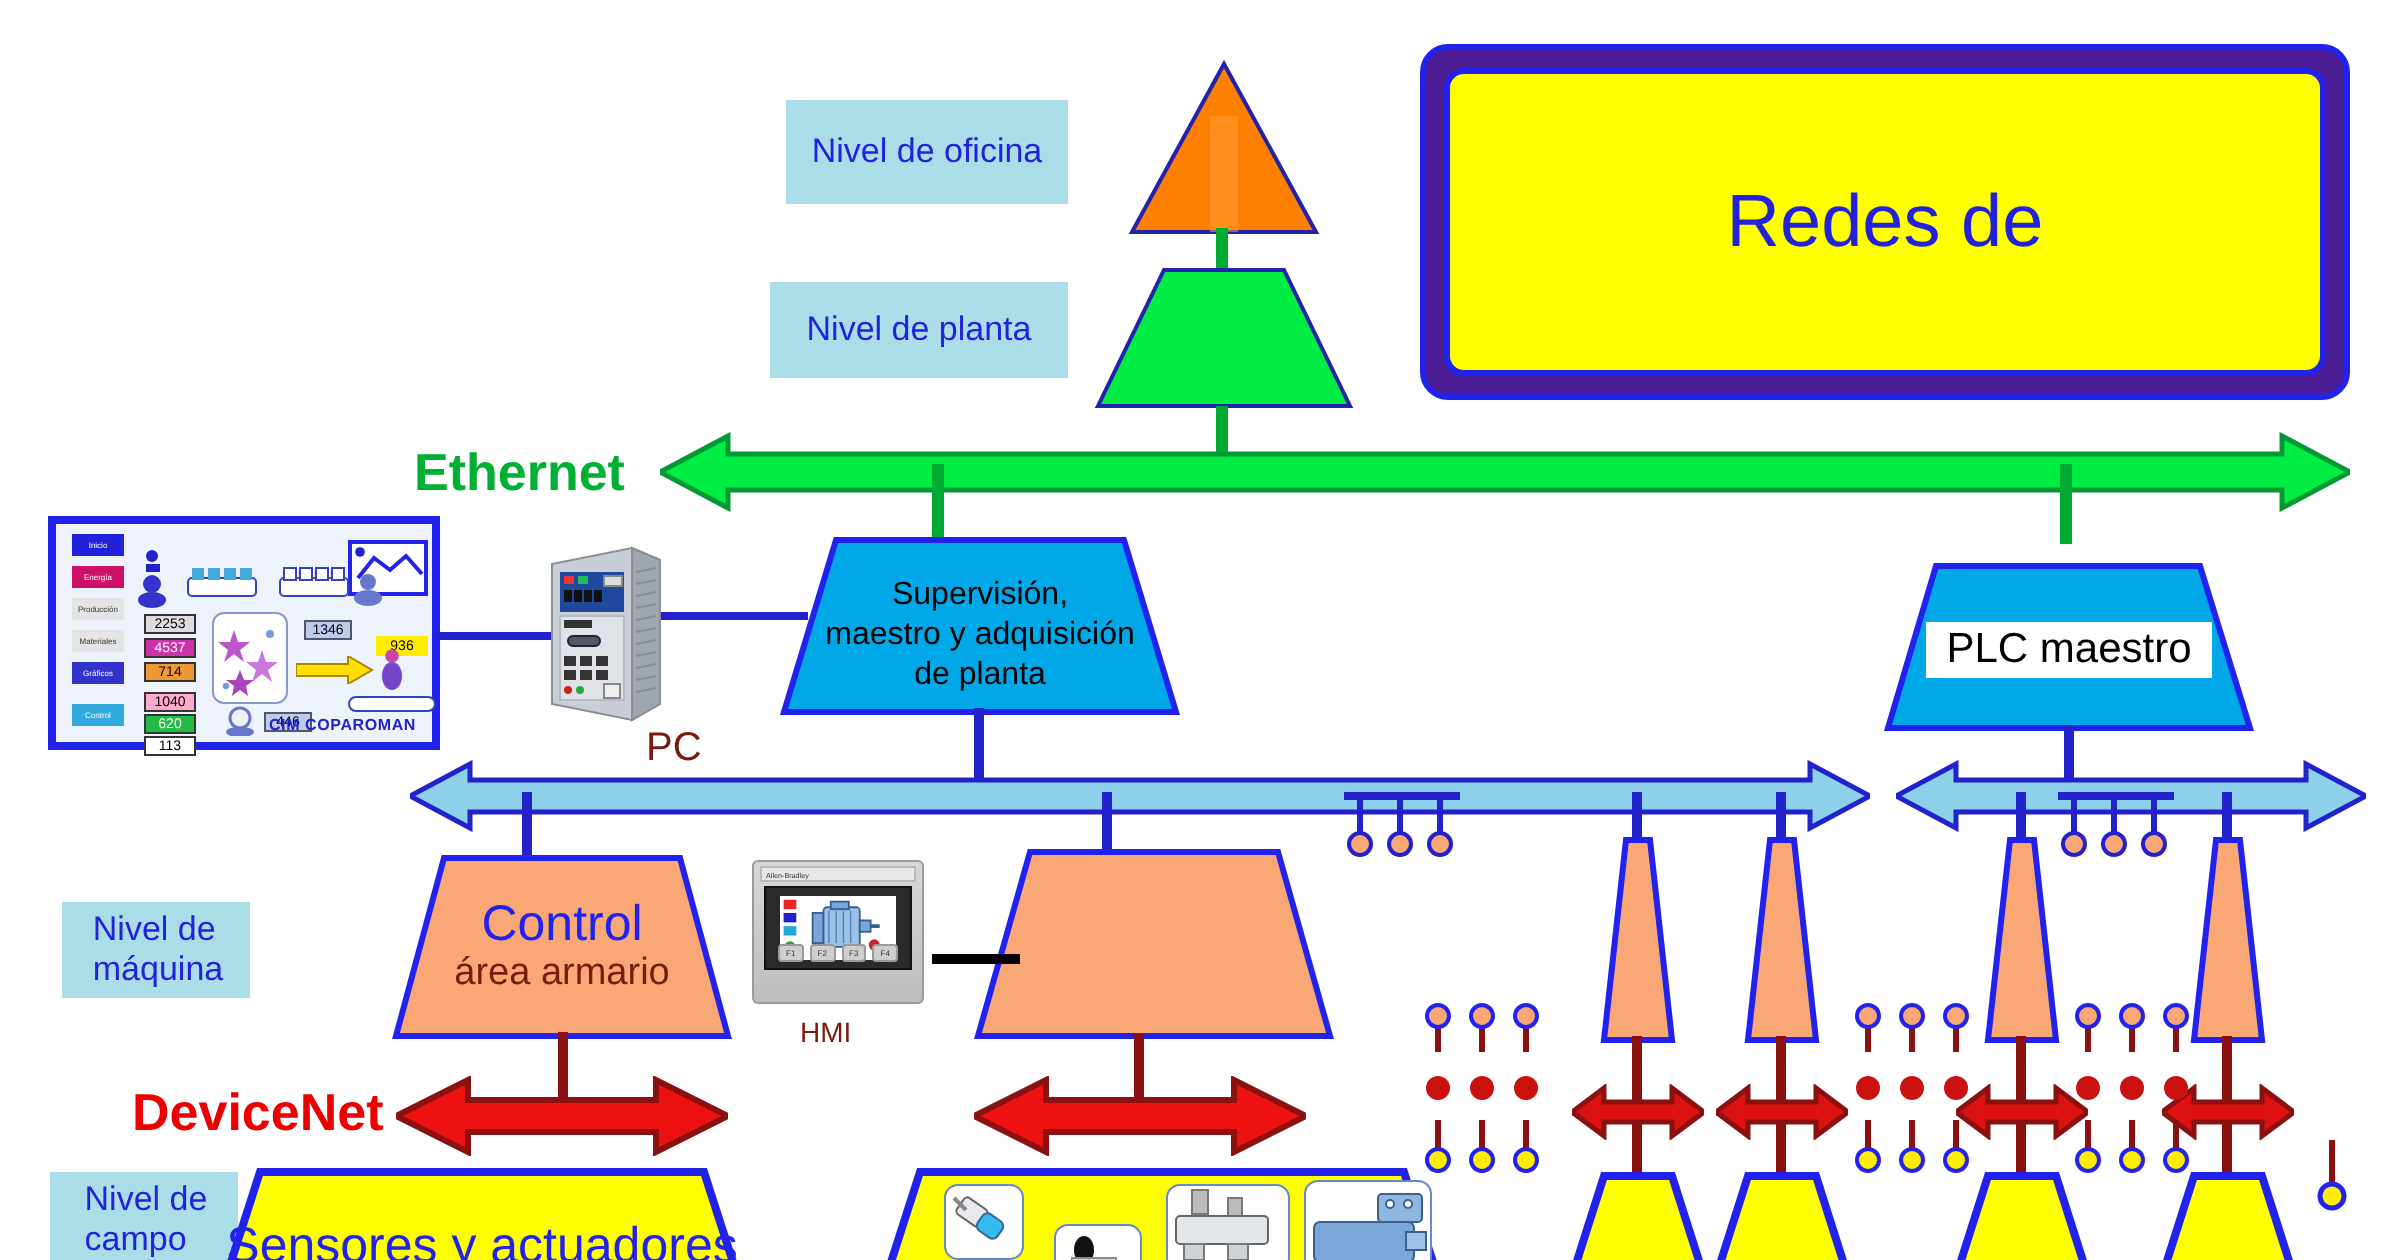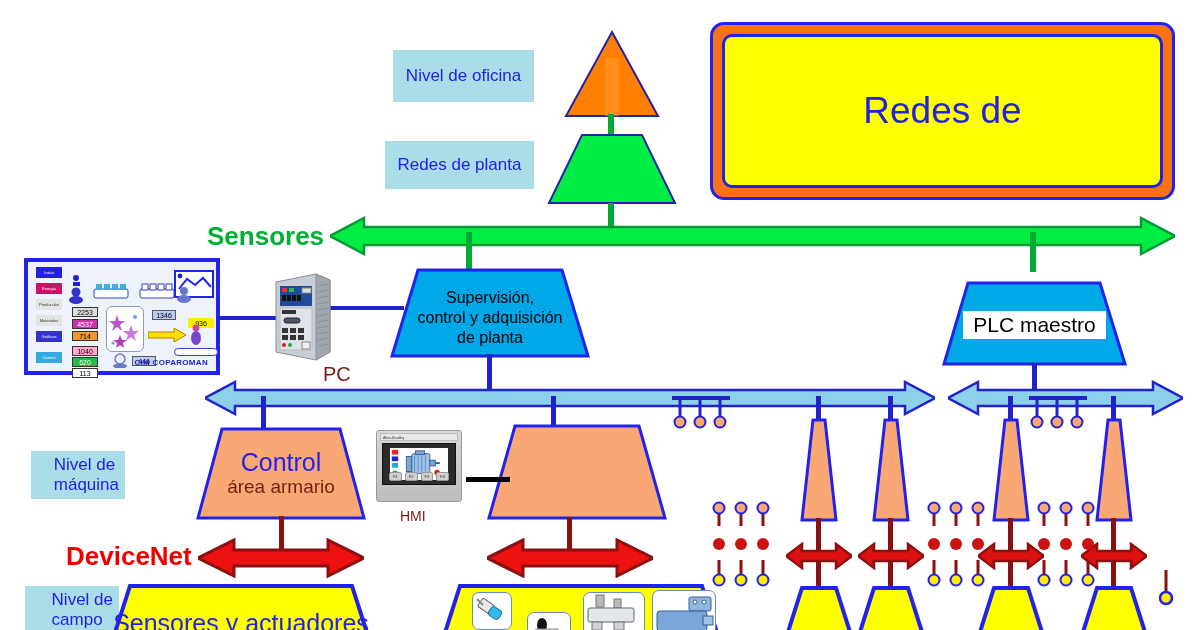--- a/index.html
+++ b/index.html
@@ -19,25 +19,25 @@
 
   
   .level-tag {
     background: #aadde8;
     color: #2222dd;
     font-size: 17px;
     display: flex; align-items: center; justify-content: center;
     text-align: center; line-height: 1.15;
     padding: 2px 6px;
   }
-  .level-tag.left { justify-content: flex-end; text-align: left; }
+  .level-tag.left { justify-content: center; text-align: left; }
 
   
   .title-outer {
-    background: #f97316;
+    background: #4c1d95;
     border: 3px solid #2222ee;
     border-radius: 14px;
     padding: 9px;
   }
   .title-inner {
     width: 100%; height: 100%;
     background: #ffff00;
     border: 3px solid #2222ee;
     border-radius: 10px;
     display: flex; align-items: center; justify-content: center;
@@ -182,21 +182,21 @@
         <div>Redes de</div>
       </div>
     </div>
   </div>
 
   <div class="level-tag abs" style="left:381px; top:50px; width:141px; height:52px;margin-left:12px;">
     <span>Nivel de oficina</span>
   </div>
 
   <div class="level-tag abs" style="left:385px; top:141px; width:149px; height:48px;">
-    <span>Redes de planta</span>
+    <span>Nivel de planta</span>
   </div>
 
 
   <div class="level-tag left abs" style="left:31px; top:451px; width:94px; height:48px; padding-left:8px;">
     <div>
       <div>Nivel de</div>
       <div>máquina</div>
     </div>
   </div>
 
@@ -218,39 +218,39 @@
 
   <div class="shape" style="left:547px; top:133px; width:130px; height:72px;">
     <svg width="130" height="72" viewBox="0 0 130 72">
       <polygon points="35,2 95,2 128,70 2,70" fill="#00ee44" stroke="#2222aa" stroke-width="2"></polygon>
     </svg>
   </div>
 
   <div class="line-v" style="left:608px; top:203px; width:6px; height:26px; background:#00aa33;"></div>
 
   <div class="bus-label ethernet abs" style="left:207px; top:221px;">
-    <span>Sensores</span>
+    <span>Ethernet</span>
   </div>
   <div class="netbar" style="left:330px; top:216px;">
     <svg width="845" height="40" viewBox="0 0 845 40">
       <polygon points="0,20 34,2 34,11 811,11 811,2 845,20 811,38 811,29 34,29 34,38" fill="#00ee44" stroke="#009933" stroke-width="2.5"></polygon>
     </svg>
   </div>
 
   <div class="line-v" style="left:466px; top:232px; width:6px; height:38px; background:#00aa33;"></div>
   <div class="line-v" style="left:1030px; top:232px; width:6px; height:40px; background:#00aa33;"></div>
 
   <div class="shape" style="left:390px; top:268px; width:200px; height:90px;">
     <svg width="200" height="90" viewBox="0 0 200 90">
       <polygon points="28,2 172,2 198,88 2,88" fill="#00a8e8" stroke="#2222ee" stroke-width="3"></polygon>
     </svg>
   </div>
   <div class="shape-label" style="left:385px; top:288px; width:210px; height:60px;">
     <div class="txt-scada">Supervisión,</div>
-    <div class="txt-scada">control y adquisición</div>
+    <div class="txt-scada">maestro y adquisición</div>
     <div class="txt-scada">de planta</div>
   </div>
 
   <div class="line-v" style="left:487px; top:354px; width:5px; height:38px; background:#2222cc;"></div>
 
   <div class="shape" style="left:942px; top:281px; width:185px; height:85px;">
     <svg width="185" height="85" viewBox="0 0 185 85">
       <polygon points="26,2 158,2 183,83 2,83" fill="#00a8e8" stroke="#2222ee" stroke-width="3"></polygon>
     </svg>
   </div>

